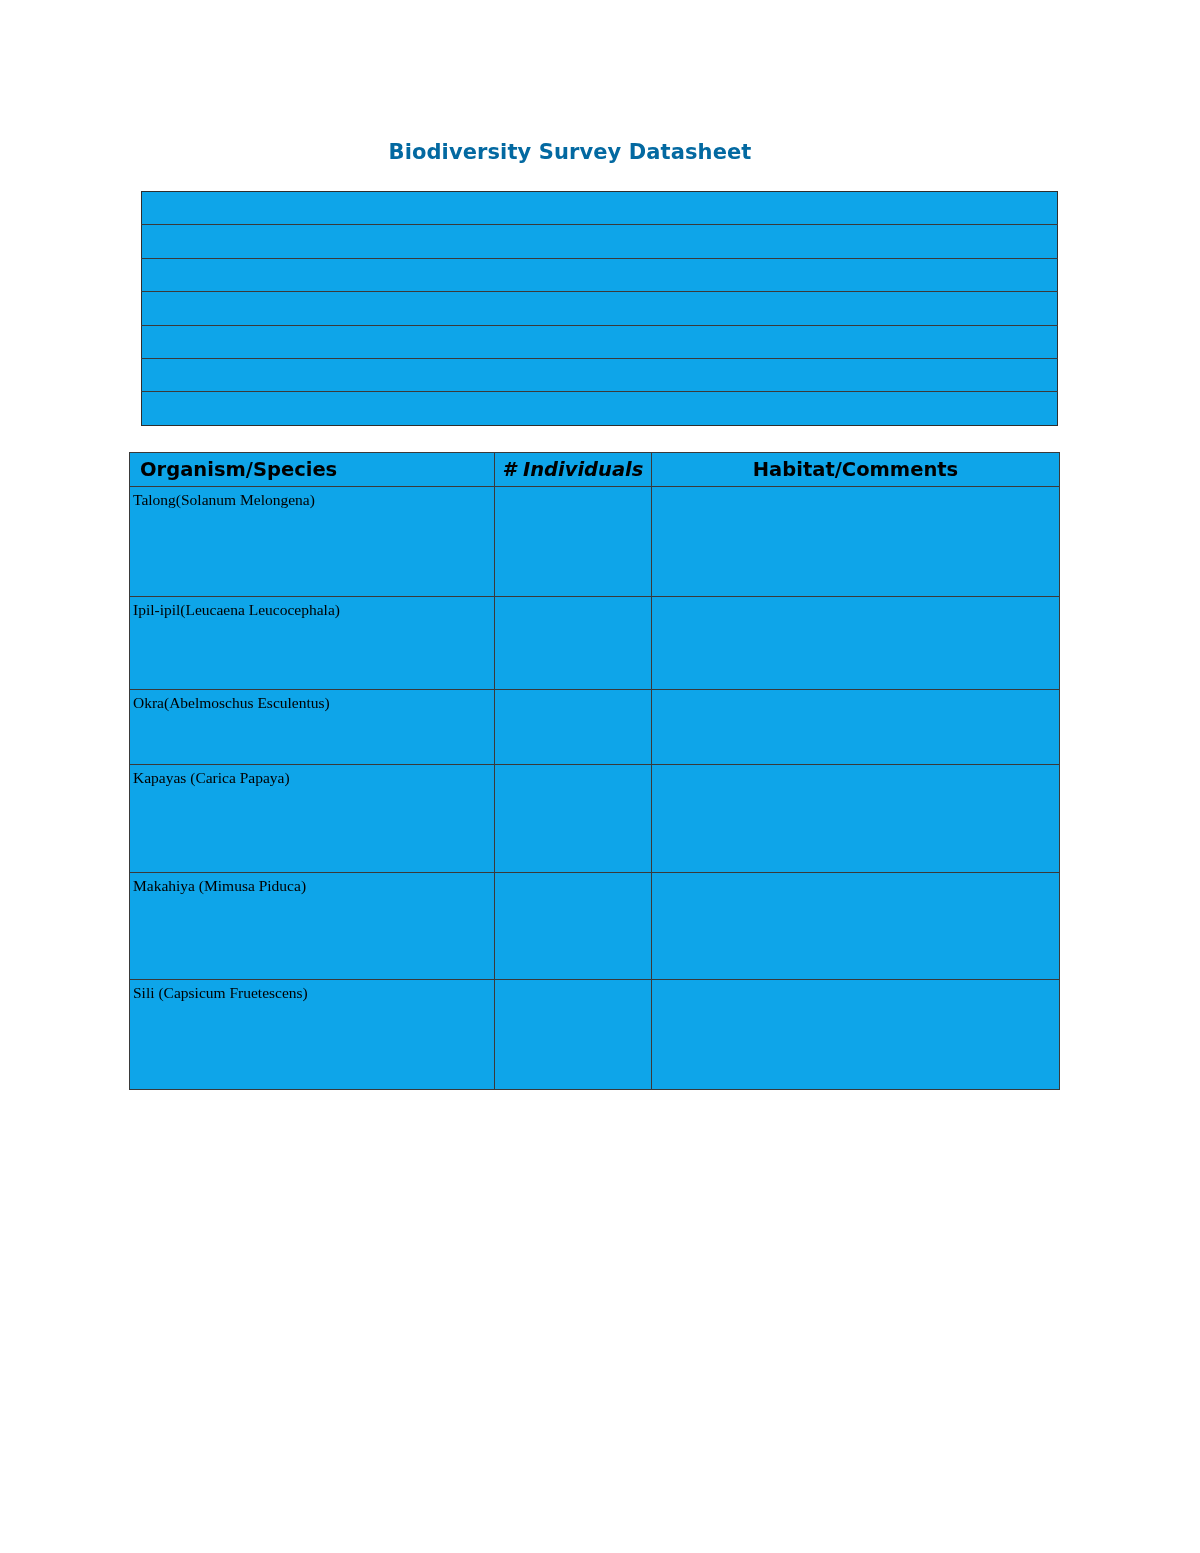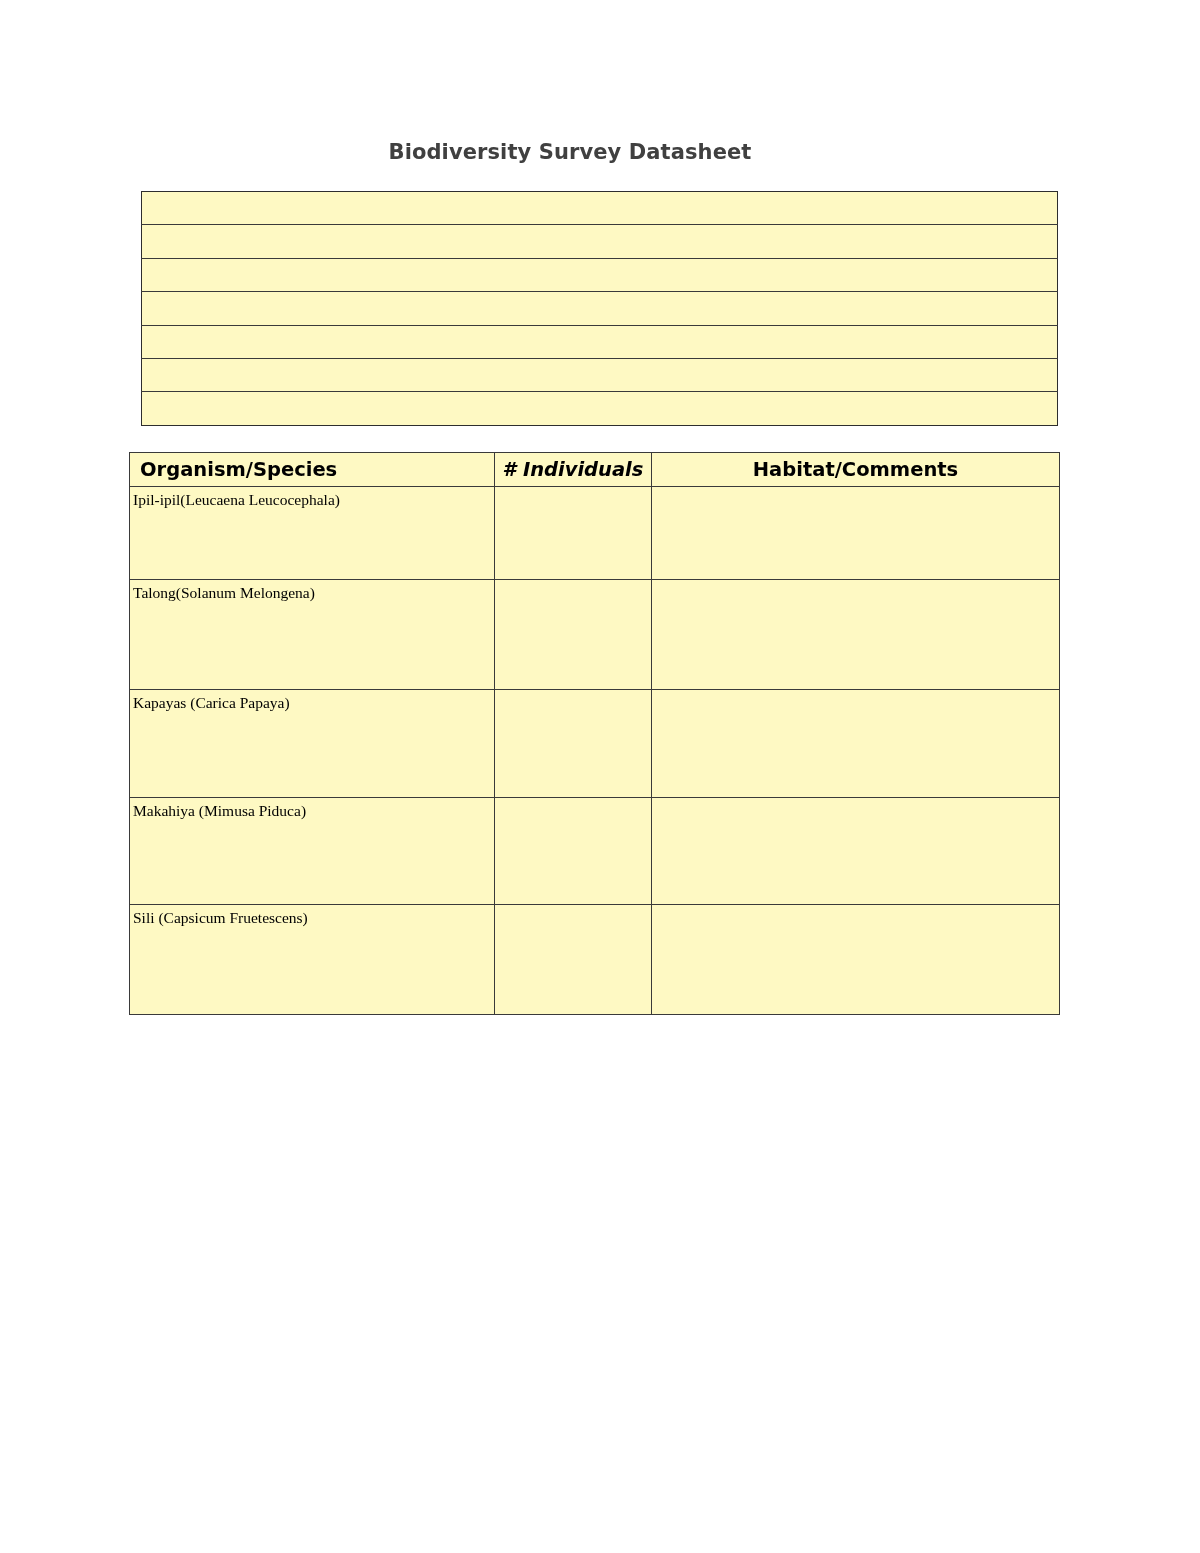--- a/index.html
+++ b/index.html
@@ -20,34 +20,34 @@
   .page-title {
     position: absolute;
     left: 0;
     top: 140px;
     width: 1140px;
     text-align: center;
     font-family: "DejaVu Sans", "Liberation Sans", sans-serif;
     font-weight: bold;
     font-size: 21px;
     letter-spacing: 0.1px;
-    color: #404040;
+    color: #0369a1;
     white-space: nowrap;
   }
 
   
   table {
     border-collapse: collapse;
     table-layout: fixed;
   }
   table td, table th {
     border: 1.4px solid #3a3a3a;
     padding: 0;
     vertical-align: top;
-    background: #fef9c3;
+    background: #0ea5e9;
   }
 
   
   .info-table {
     position: absolute;
     left: 141px;
     top: 191px;
     width: 917px;
     border: 1.4px solid #2e2e2e;
   }
@@ -141,27 +141,32 @@
     <col class="c-habitat">
   </colgroup>
   <thead>
     <tr>
       <th class="h-species">Organism/Species</th>
       <th class="h-count"># Individuals</th>
       <th class="h-habitat">Habitat/Comments</th>
     </tr>
   </thead>
   <tbody>
+    <tr style="height:110px">
+      <td class="cell-species">Talong(Solanum Melongena)</td>
+      <td class="cell-count"></td>
+      <td class="cell-habitat"></td>
+    </tr>
     <tr style="height:93px">
       <td class="cell-species">Ipil-ipil(Leucaena Leucocephala)</td>
       <td class="cell-count"></td>
       <td class="cell-habitat"></td>
     </tr>
-    <tr style="height:110px">
-      <td class="cell-species">Talong(Solanum Melongena)</td>
+    <tr style="height:75px">
+      <td class="cell-species">Okra(Abelmoschus Esculentus)</td>
       <td class="cell-count"></td>
       <td class="cell-habitat"></td>
     </tr>
     <tr style="height:108px">
       <td class="cell-species">Kapayas (Carica Papaya)</td>
       <td class="cell-count"></td>
       <td class="cell-habitat"></td>
     </tr>
     <tr style="height:107px">
       <td class="cell-species">Makahiya (Mimusa Piduca)</td>

